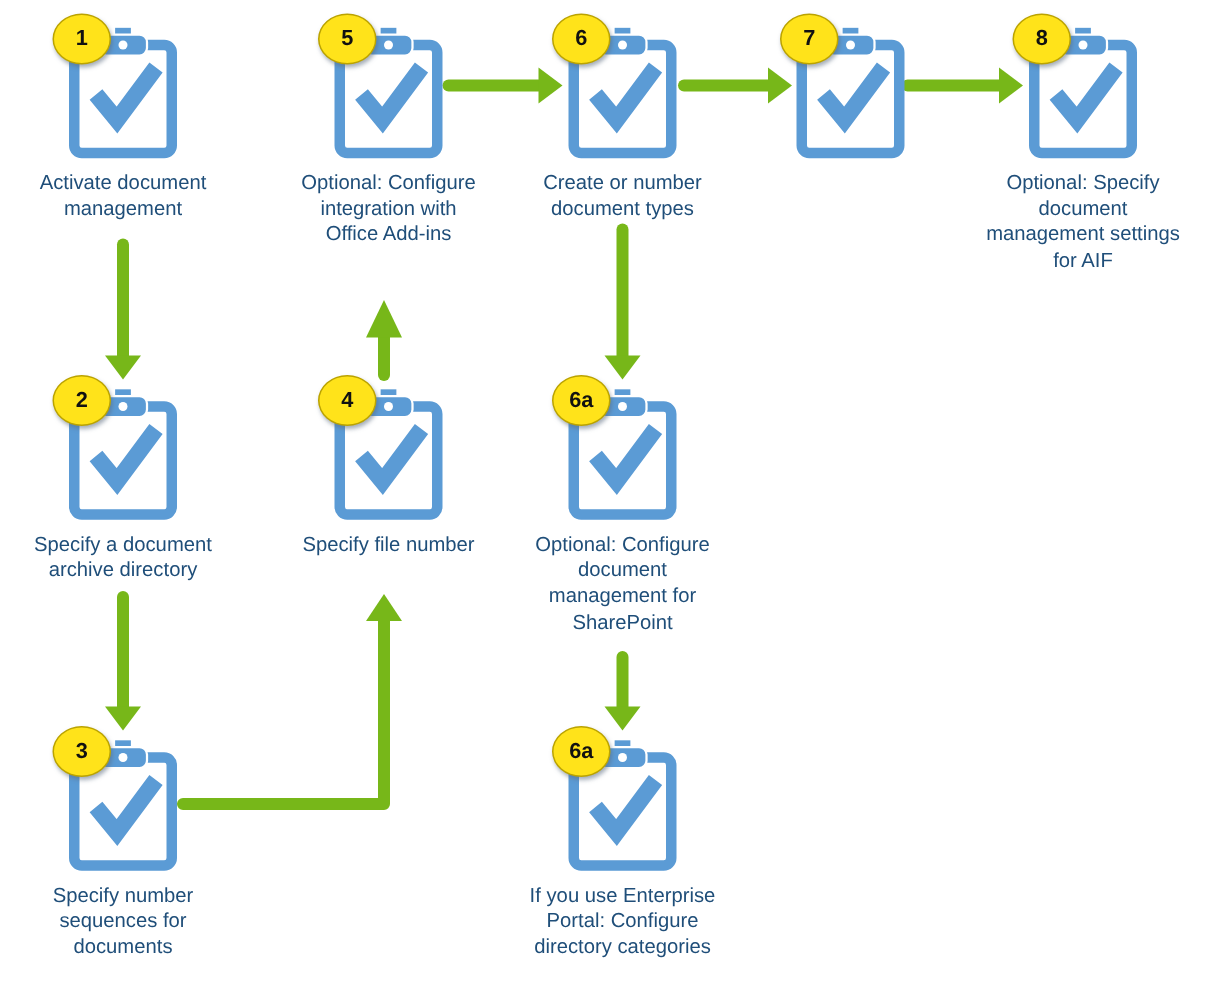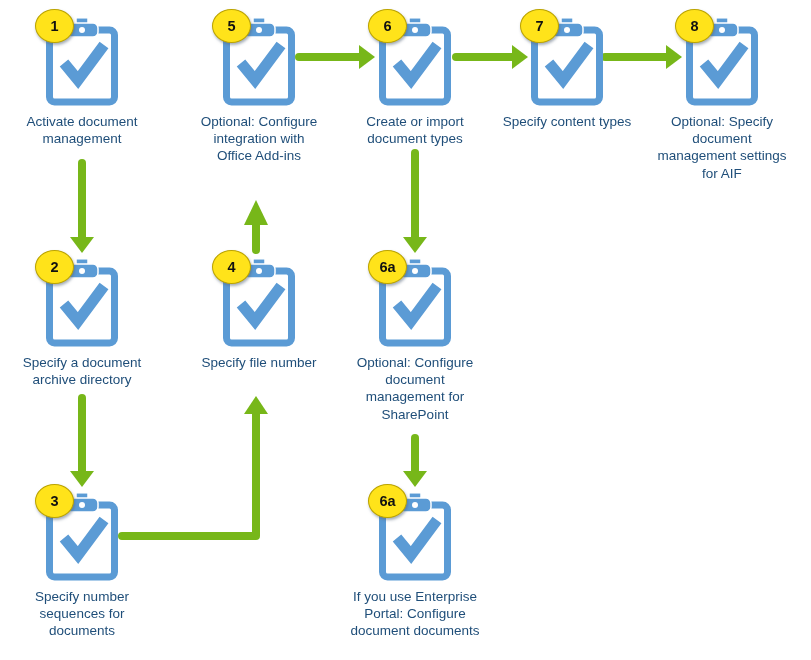--- a/index.html
+++ b/index.html
@@ -152,33 +152,32 @@
     </div>
     <div class="step" style="left: 378px; top: 17px;">
       <svg class="clipboard" viewBox="0 0 74 90">
         <rect class="board" x="4.5" y="13" width="65" height="72" rx="5"></rect>
         <rect class="clip" x="31" y="0.8" width="12" height="12"></rect>
         <rect class="clip" x="21" y="6" width="32" height="14" rx="5"></rect>
         <circle class="clip-dot" cx="37" cy="13" r="3"></circle>
         <path class="check" d="M19 46 L33 63 L59 28"></path>
       </svg>
       <div class="badge">6</div>
-      <div class="label">Create or import
+      <div class="label">Create or number
 document types</div>
     </div>
     <div class="step" style="left: 530px; top: 17px;">
       <svg class="clipboard" viewBox="0 0 74 90">
         <rect class="board" x="4.5" y="13" width="65" height="72" rx="5"></rect>
         <rect class="clip" x="31" y="0.8" width="12" height="12"></rect>
         <rect class="clip" x="21" y="6" width="32" height="14" rx="5"></rect>
         <circle class="clip-dot" cx="37" cy="13" r="3"></circle>
         <path class="check" d="M19 46 L33 63 L59 28"></path>
       </svg>
       <div class="badge">7</div>
-      <div class="label">Specify content types</div>
     </div>
     <div class="step" style="left: 685px; top: 17px;">
       <svg class="clipboard" viewBox="0 0 74 90">
         <rect class="board" x="4.5" y="13" width="65" height="72" rx="5"></rect>
         <rect class="clip" x="31" y="0.8" width="12" height="12"></rect>
         <rect class="clip" x="21" y="6" width="32" height="14" rx="5"></rect>
         <circle class="clip-dot" cx="37" cy="13" r="3"></circle>
         <path class="check" d="M19 46 L33 63 L59 28"></path>
       </svg>
       <div class="badge">8</div>
@@ -205,15 +204,15 @@
       <svg class="clipboard" viewBox="0 0 74 90">
         <rect class="board" x="4.5" y="13" width="65" height="72" rx="5"></rect>
         <rect class="clip" x="31" y="0.8" width="12" height="12"></rect>
         <rect class="clip" x="21" y="6" width="32" height="14" rx="5"></rect>
         <circle class="clip-dot" cx="37" cy="13" r="3"></circle>
         <path class="check" d="M19 46 L33 63 L59 28"></path>
       </svg>
       <div class="badge">6a</div>
       <div class="label">If you use Enterprise
 Portal: Configure
-document documents</div>
+directory categories</div>
     </div>
   </div>
 
 </body></html>

